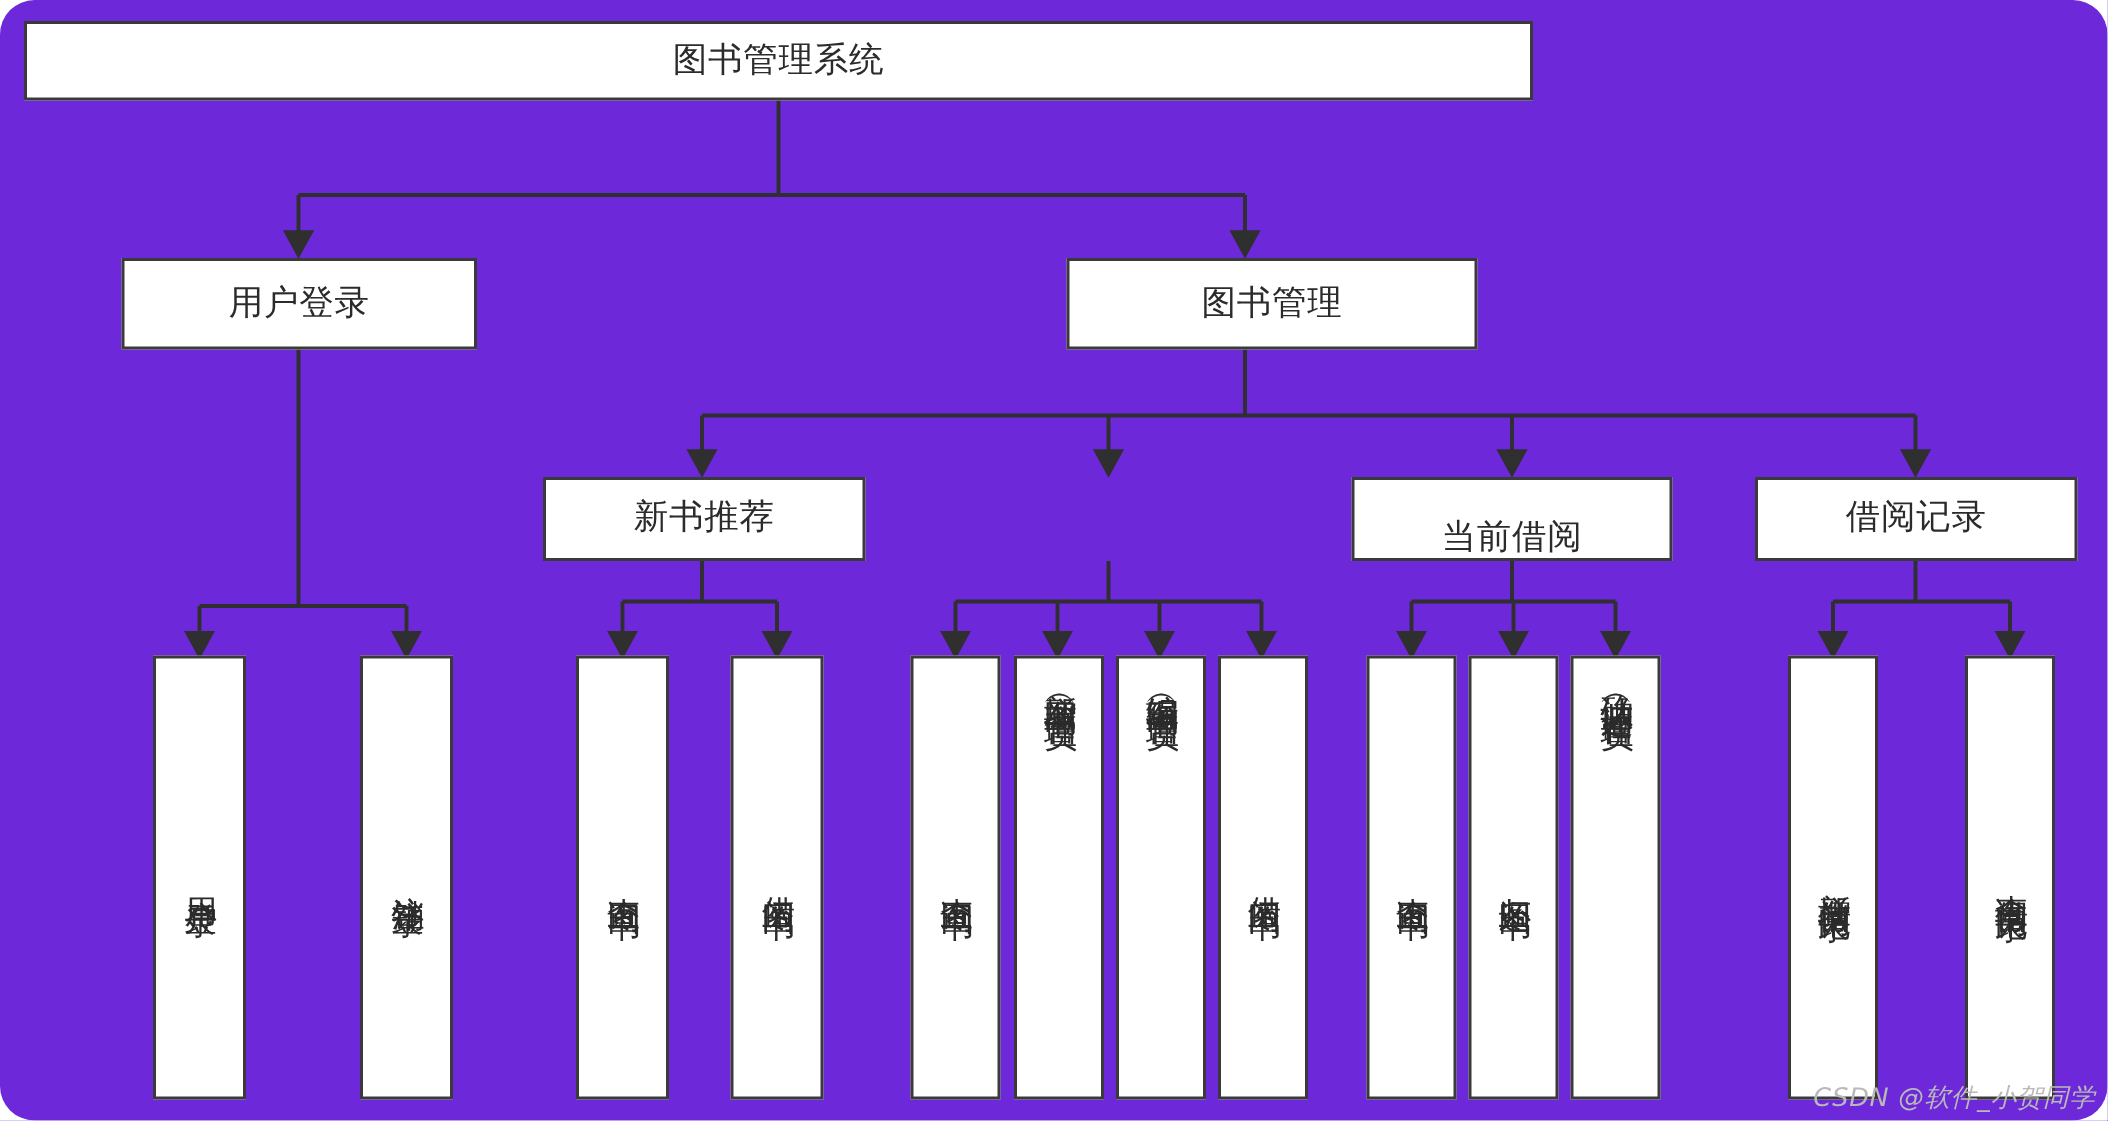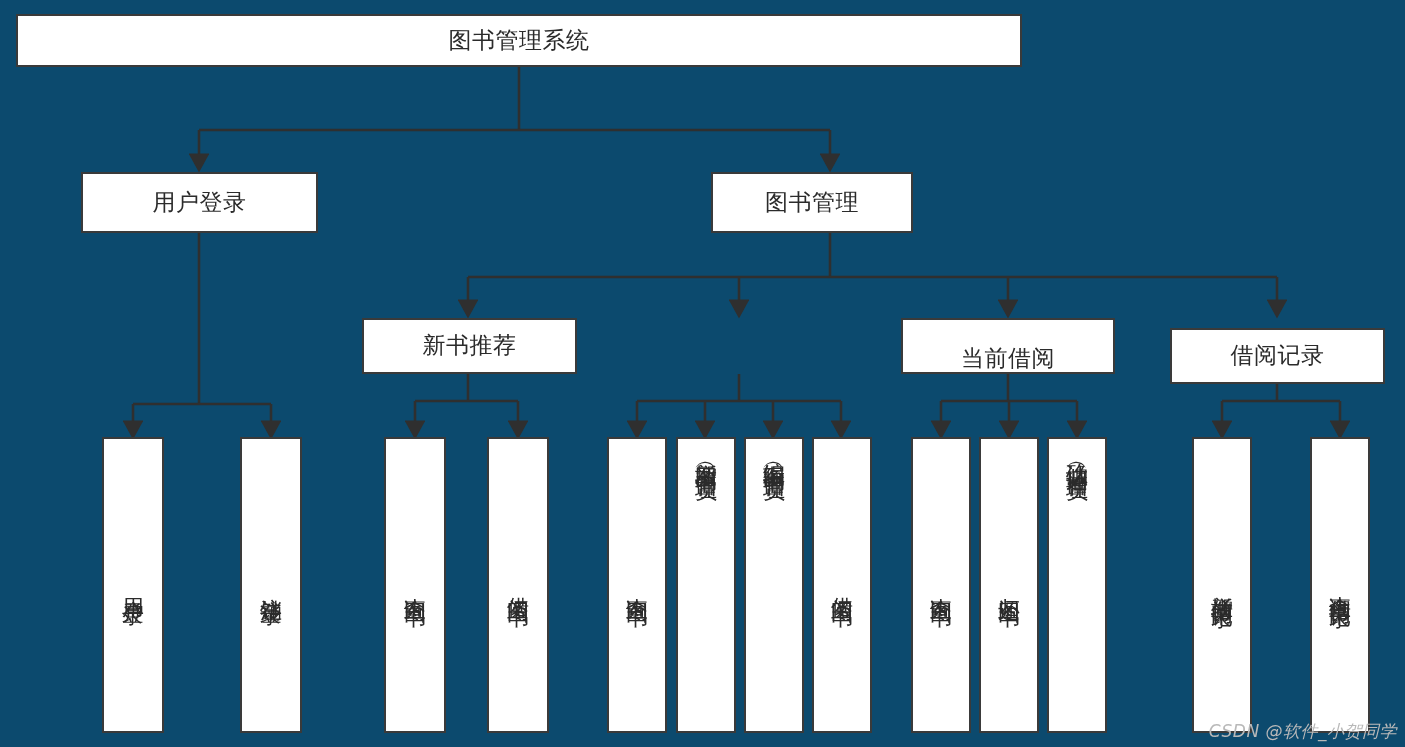--- a/index.html
+++ b/index.html
@@ -8,22 +8,23 @@
     padding: 0;
     background: #ffffff;
   }
   body {
     font-family: "DejaVu Sans", "Liberation Sans", sans-serif;
   }
   #canvas {
     position: relative;
     width: 1405px;
     height: 747px;
-    background: #0c4a6e;
+    background: #6d28d9;
     overflow: hidden;
+    border-radius: 23px;
   }
   
   #wires {
     position: absolute;
     left: 0;
     top: 0;
     width: 1405px;
     height: 747px;
     pointer-events: none;
   }
@@ -136,34 +137,34 @@
   </svg>
 
   <div class="node horiz" style="left:16px; top:14px; width:1006px; height:53px;">
     <span class="label">图书管理系统</span>
   </div>
 
   <div class="node horiz" style="left:81px; top:172px; width:237px; height:61px;">
     <span class="label">用户登录</span>
   </div>
 
-  <div class="node horiz" style="left:711px; top:172px; width:202px; height:61px;">
+  <div class="node horiz" style="left:711px; top:172px; width:274px; height:61px;">
     <span class="label">图书管理</span>
   </div>
 
   <div class="node horiz" style="left:362px; top:318px; width:215px; height:56px;">
     <span class="label">新书推荐</span>
   </div>
 
 
   <div class="node horiz" style="left:901px; top:318px; width:214px; height:56px;align-items:flex-end;">
     <span class="label">当前借阅</span>
   </div>
 
-  <div class="node horiz" style="left:1170px; top:318px; width:215px; height:56px;margin-top:10px;">
+  <div class="node horiz" style="left:1170px; top:318px; width:215px; height:56px;">
     <span class="label">借阅记录</span>
   </div>
 
   <div class="node vert short" style="left:102px; top:437px; width:62px; height:296px;">
     <span class="label">用户登录</span>
   </div>
 
   <div class="node vert short" style="left:240px; top:437px; width:62px; height:296px;">
     <span class="label">注销登录</span>
   </div>

